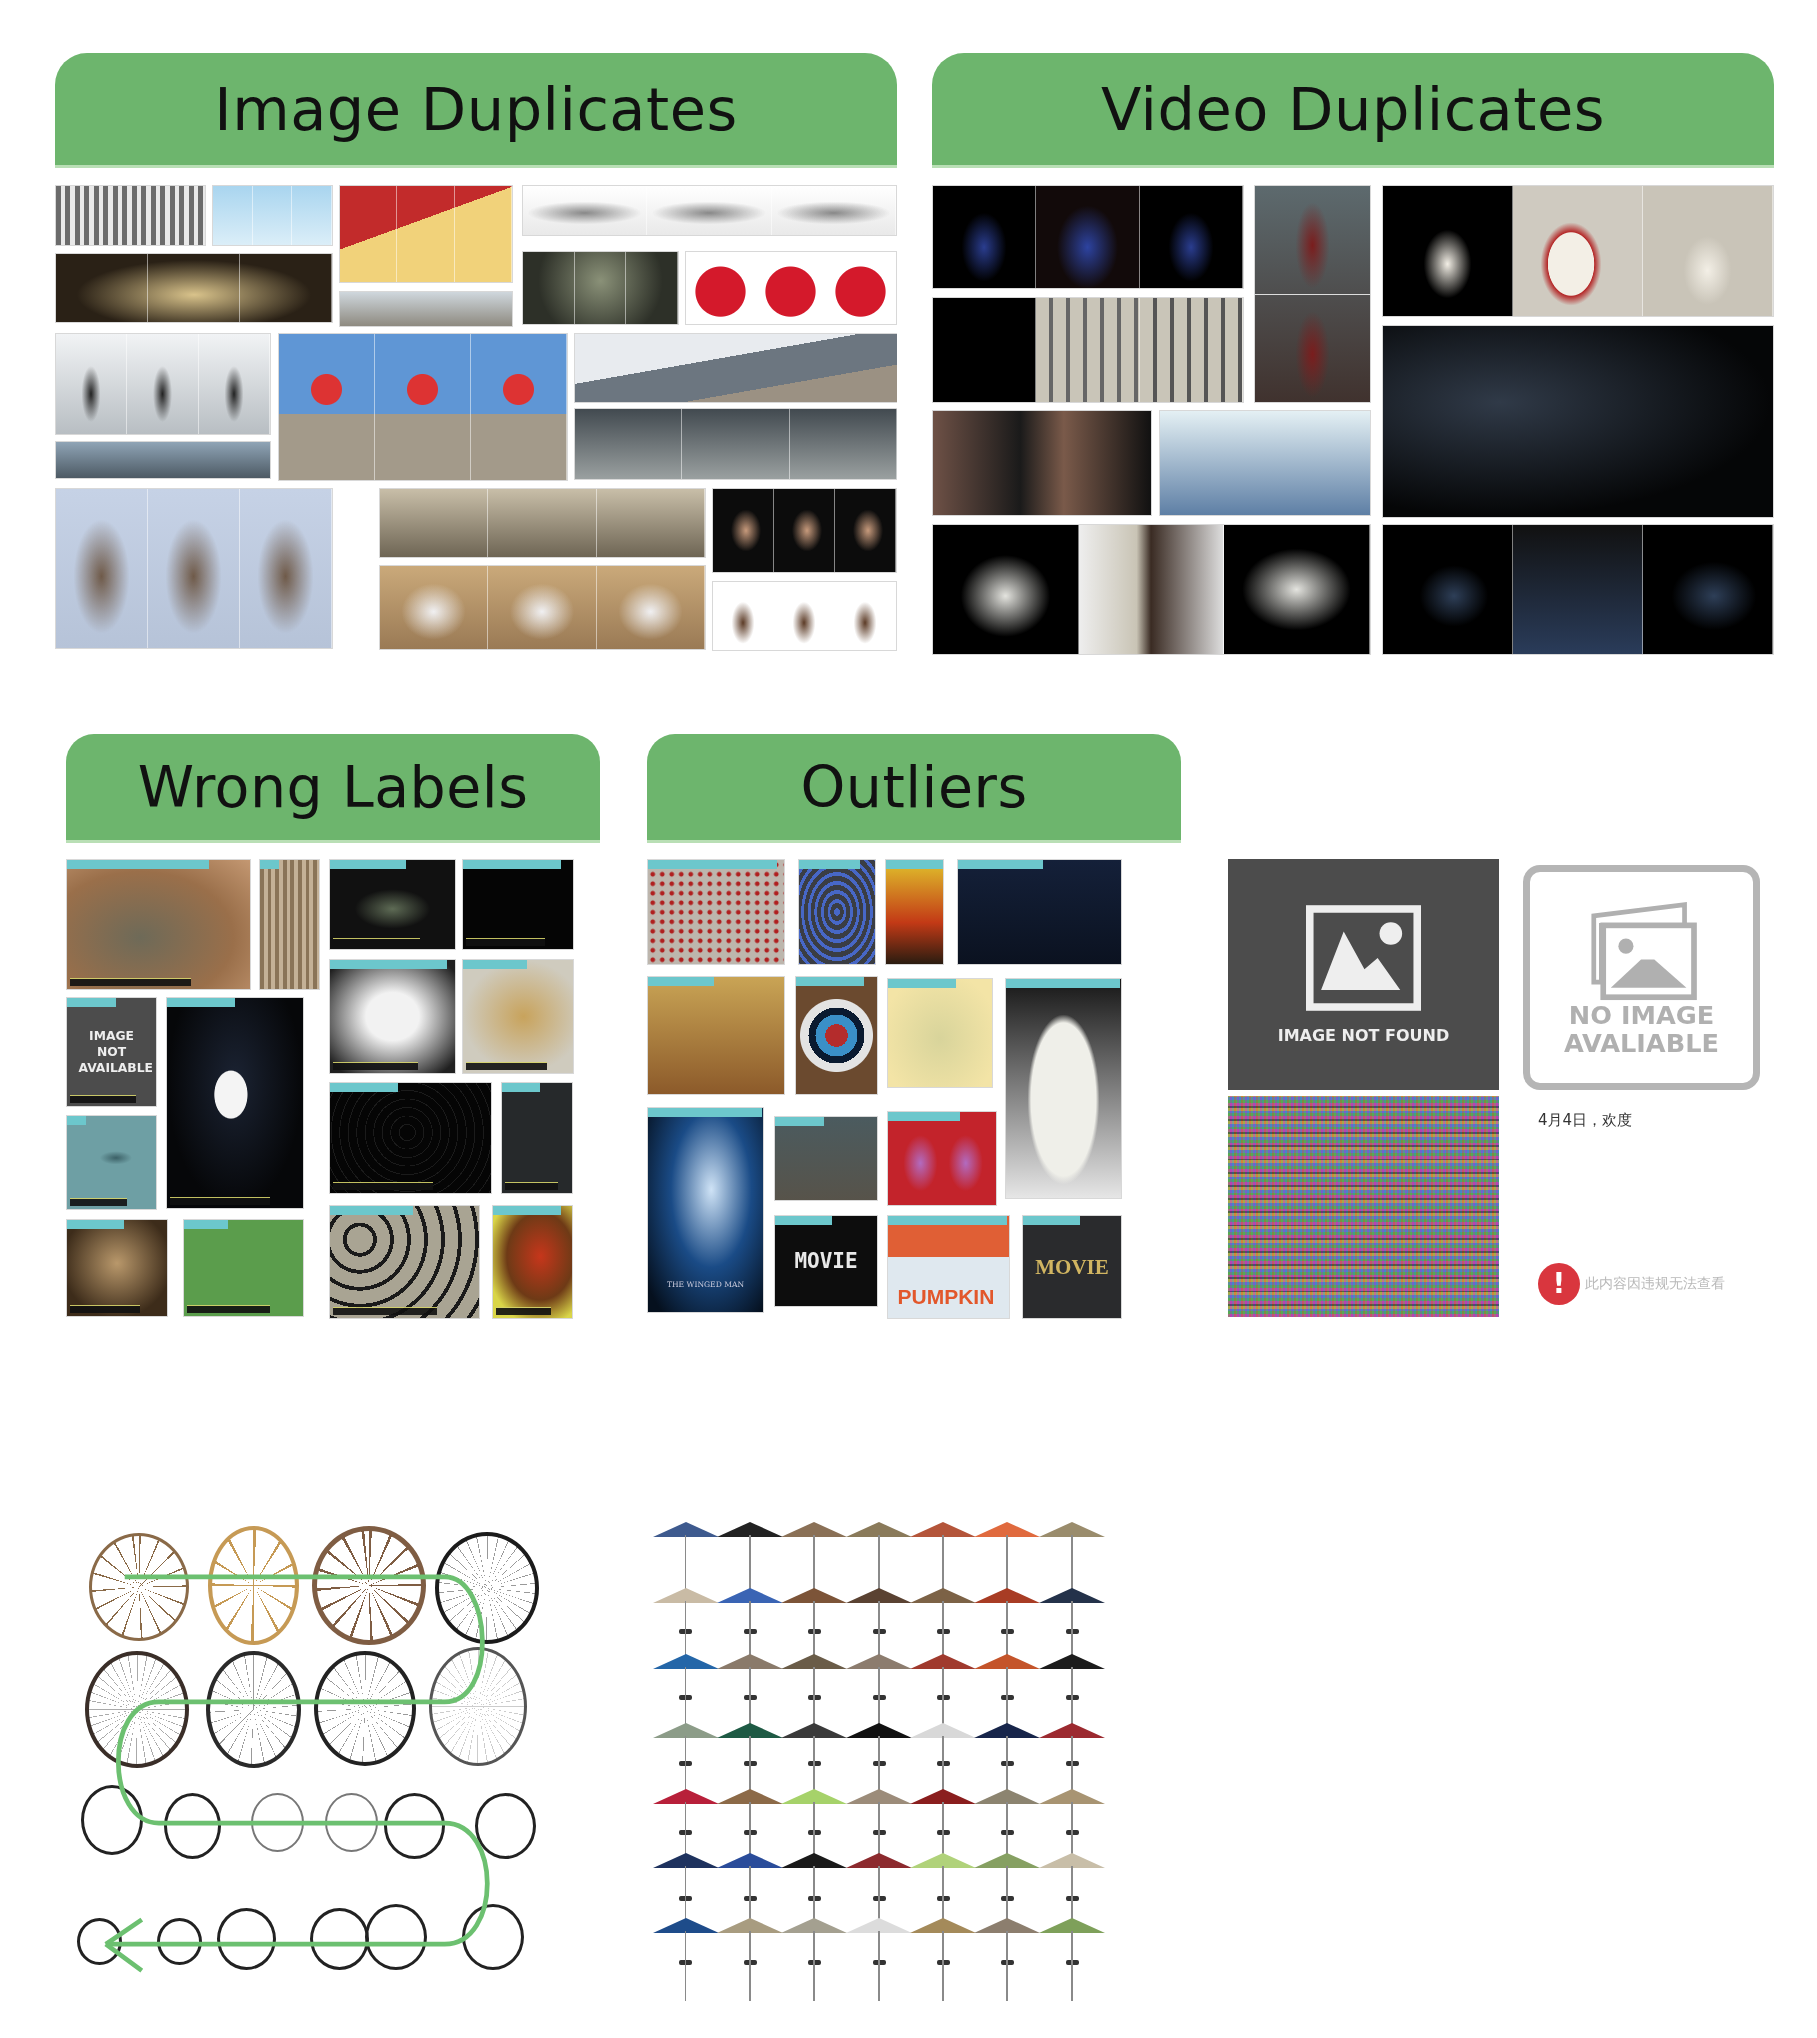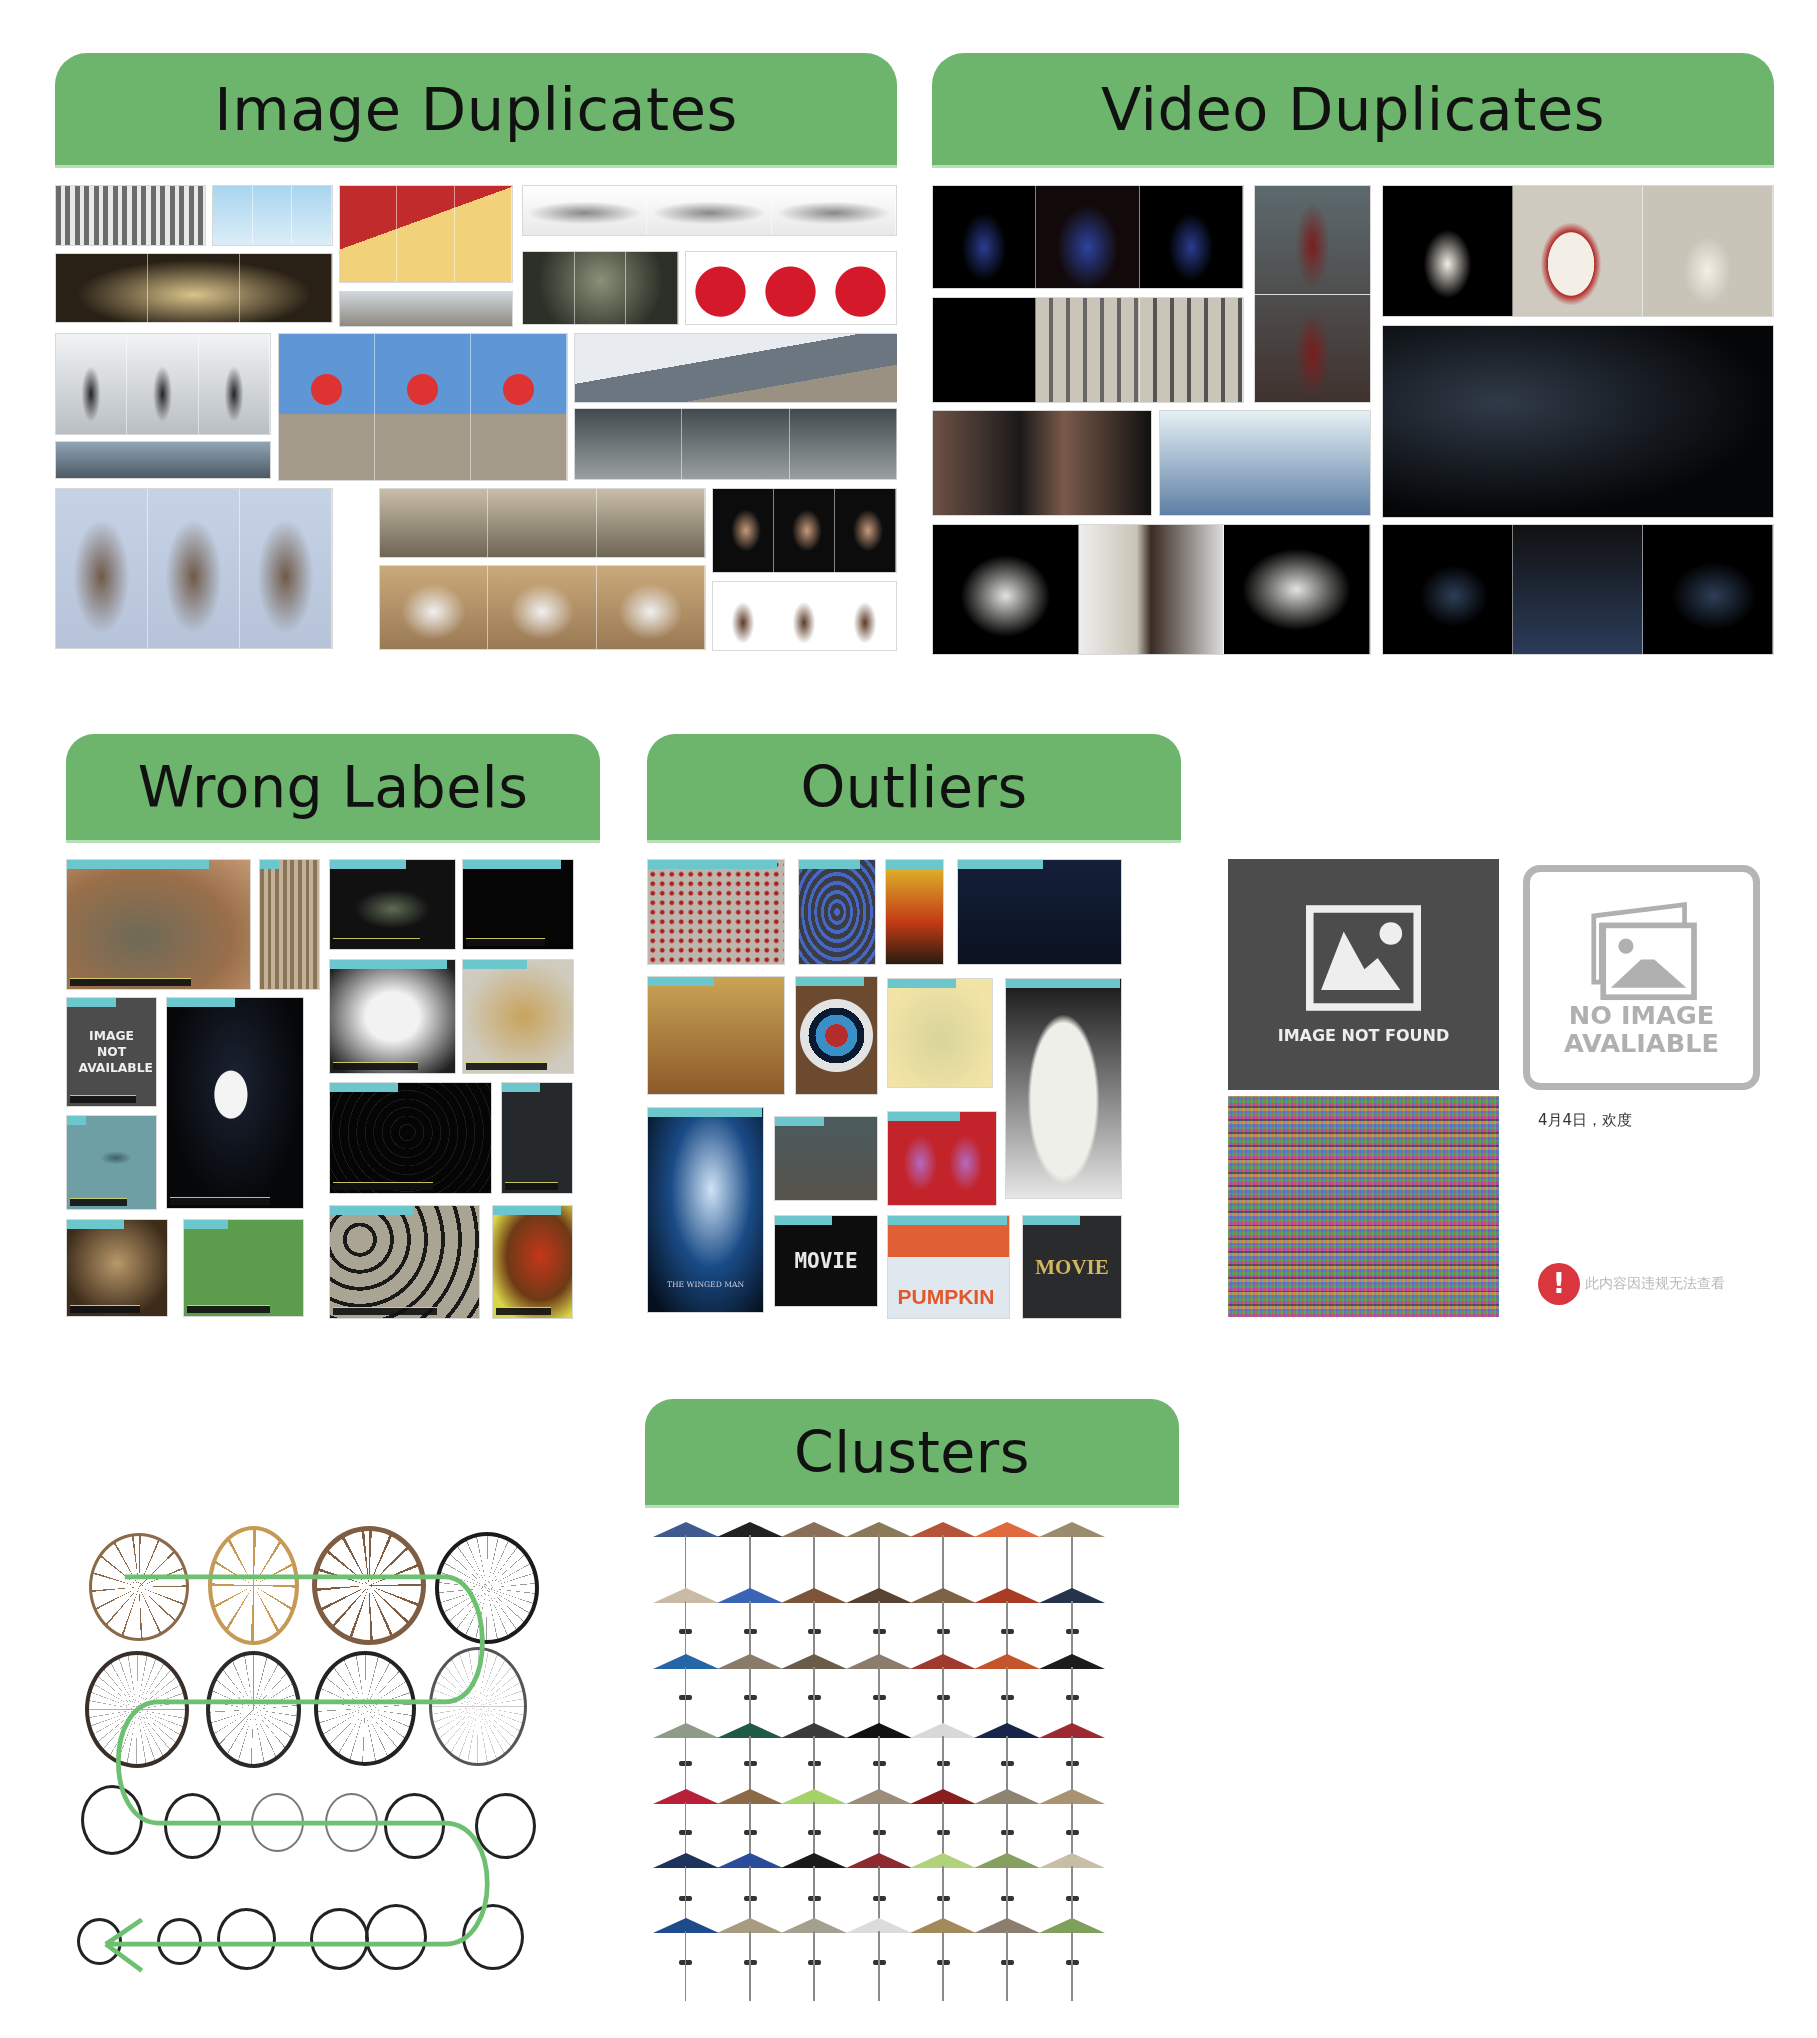--- a/index.html
+++ b/index.html
@@ -368,23 +368,20 @@
     <div class="wheel" style="left:299px;top:382px;width:62px;height:66px;border:3.8px solid #222;"></div>
     <div class="wheel" style="left:396px;top:382px;width:62px;height:66px;border:3.8px solid #222;"></div>
     <svg width="534" height="479" style="position:absolute;left:0;top:0;" viewBox="0 0 564 506">
       <path d="M62 58 H400 C450 58 456 190 400 190 H98 C40 190 42 318 98 318 H400 C460 318 460 446 400 446 H42" fill="none" stroke="#6cc070" stroke-width="5"></path>
       <path d="M42 446 L80 420 M42 446 L80 474" fill="none" stroke="#6cc070" stroke-width="5"></path>
     </svg>
   </div>
 </div>
 
 <div class="panel" style="left:645px;top:1399px;width:534px;height:602px;">
-  <div class="hdr" style="height:106px;font-size:57px;border-radius:28px 28px 0 0;">
-    <span>Clusters</span>
-  </div>
   <div class="body" style="top:123px;">
 
     <div class="umb" style="left:7.6px;top:0;">
         <div class="can" style="border-bottom-color:#3e5a8e"></div>
         <div class="pole"></div>
         <div class="base"></div>
       </div>
     <div class="umb" style="left:72px;top:0;">
         <div class="can" style="border-bottom-color:#222"></div>
         <div class="pole"></div>

